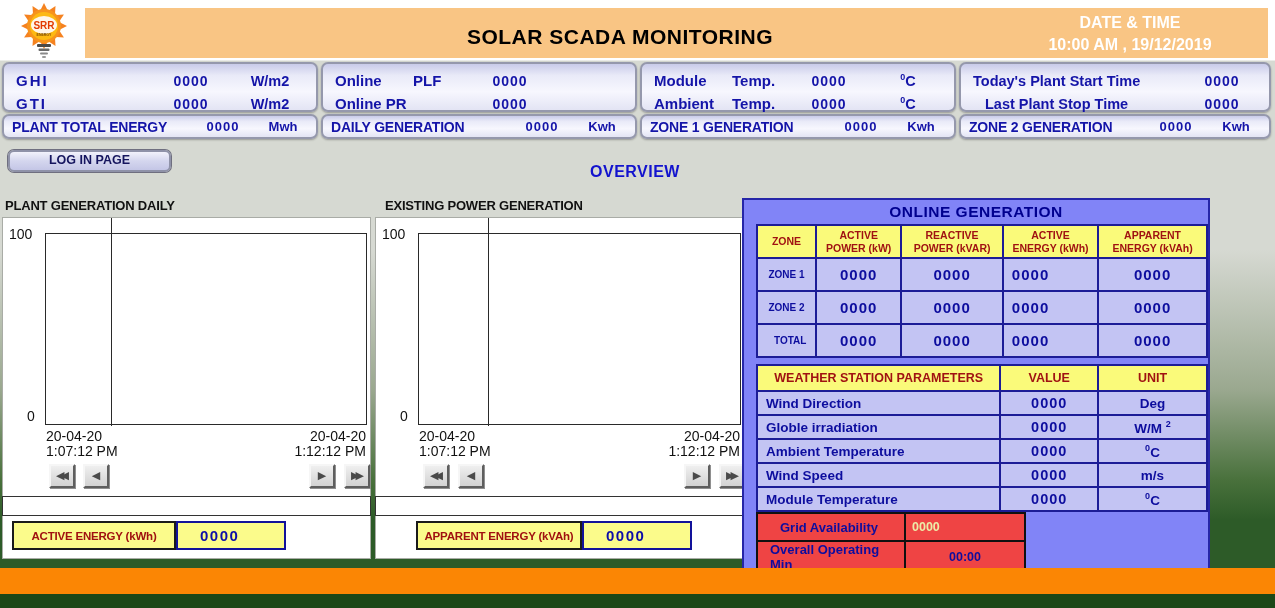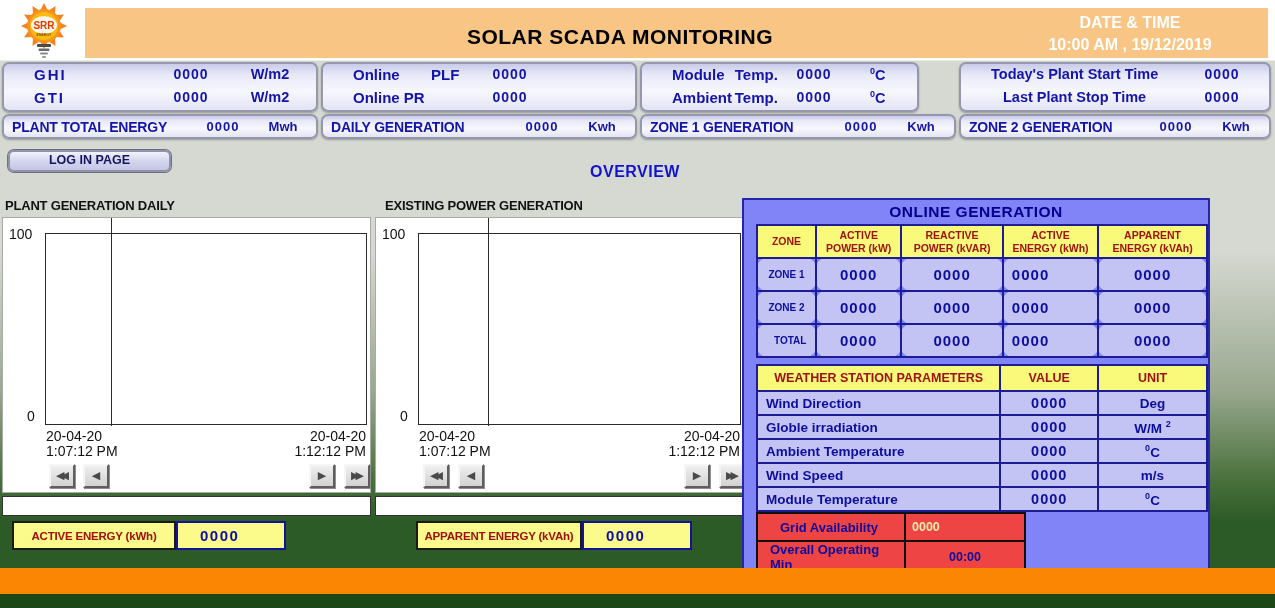--- a/index.html
+++ b/index.html
@@ -15,41 +15,41 @@
   .hdr-title { position:absolute; left:370px; top:25px; width:500px; text-align:center;
     font-size:21px; font-weight:bold; color:#000; letter-spacing:0.5px; }
   .hdr-dt { position:absolute; left:995px; top:12px; width:270px; text-align:center;
     color:#FFFFFF; font-weight:bold; font-size:16px; line-height:22px; }
   .logo { position:absolute; left:8px; top:2px; width:72px; height:58px; }
   
   .panel { position:absolute; border:2px solid #9598AC; border-radius:7px;
     background:linear-gradient(180deg,#C9CBE9 0%,#E9EAF8 25%,#F7F7FE 60%,#E3E4F4 100%);
     box-shadow:0 1px 2px rgba(0,0,0,0.3); color:#1414A8; font-weight:bold; }
   .p2 { top:62px; height:50px; padding-top:2px; }
-  .prow { display:flex; align-items:flex-start; height:23px; padding:0 12px; font-size:15px;margin-left:18px; }
+  .prow { display:flex; align-items:flex-end; height:23px; padding:0 12px; font-size:15px; }
   .prow .l1 { width:78px; }
   .prow .lflex { flex:1; }
   .prow .val { width:90px; text-align:center; font-size:14px; letter-spacing:1px; }
   .prow .unit { width:68px; text-align:center; font-size:14.5px; }
   .p3 { top:114px; height:25px; }
   .prow3 { display:flex; align-items:center; height:21px; padding:0 8px; font-size:14px; }
   .prow3 .lflex { flex:1; letter-spacing:-0.2px; }
   .prow3 .val { width:70px; text-align:center; font-size:13px; letter-spacing:1px; }
   .prow3 .unit { width:50px; text-align:center; font-size:13px; }
   sup.deg { font-size:9px; vertical-align:super; }
   
   .login-btn { position:absolute; left:8px; top:150px; width:163px; height:22px;
     border:2px solid #8F92A8; border-radius:6px; box-shadow:0 0 0 1px #6F6F7F;
     background:linear-gradient(180deg,#F2F2FB 0%,#D4D6EE 50%,#C4C6E6 100%);
     font-size:12.5px; font-weight:bold; color:#15155E; text-align:center; line-height:17px; cursor:pointer; }
   .overview { position:absolute; left:540px; top:163px; width:190px; text-align:center;
     color:#1213CE; font-size:16px; font-weight:bold; letter-spacing:0.5px; }
   
   .chart-title { position:absolute; top:198px; font-size:13px; font-weight:bold; color:#111; letter-spacing:-0.2px; }
-  .chart-box { position:absolute; top:217px; height:276px; background:#FFFFFF; border:1px solid #A9ACA6; }
+  .chart-box { position:absolute; top:217px; height:342px; background:#FFFFFF; border:1px solid #A9ACA6; }
   .plot { position:absolute; left:42px; top:15px; right:3px; height:192px; border:1px solid #2A2A2A; background:#FFF; }
   .cursor { position:absolute; top:0; width:1px; height:208px; background:#2A2A2A; }
   .ymax { position:absolute; left:6px; top:8px; font-size:14px; color:#111; }
   .ymin { position:absolute; left:24px; top:190px; font-size:14px; color:#111; }
   .xlab { position:absolute; top:211px; font-size:14px; line-height:15px; color:#111; }
   .xlab.r { text-align:right; }
   .nav-btn { position:absolute; top:246px; width:26px; height:24px;
     background:linear-gradient(180deg,#EFEFEF,#D2D2D2);
     border:2px solid; border-color:#F6F6F6 #5E5E5E #5E5E5E #F6F6F6;
     box-shadow:1px 1px 0 #8F8F8F; color:#4A4A4A; font-size:11px; text-align:center; line-height:19px; cursor:pointer; }
@@ -62,21 +62,21 @@
   .e-value { position:absolute; top:521px; height:29px; width:110px; background:#FBFB8B; border:2px solid #12129A;
     color:#0C0CA8; font-weight:bold; font-size:15px; display:flex; align-items:center; padding-left:22px; letter-spacing:1.5px; }
   
   .bluepanel { position:absolute; left:742px; top:155px; width:468px; height:402px;
     background:#8184F7; border:2px solid #2626A8;margin-top:43px; }
   .bp-title { margin-top:3px; text-align:center; color:#00008F; font-weight:bold; font-size:15.5px; letter-spacing:0.5px; }
   table { border-collapse:collapse; table-layout:fixed; }
   .gen-table { position:absolute; left:12px; top:24px; }
   .gen-table th, .gen-table td { border:2px solid #1C1C96; overflow:hidden; }
   .gen-table th { background:#FAFA7A; color:#A01212; font-size:10.5px; line-height:13px; height:33px; font-weight:bold; }
-  .gen-table td { background:#C3C4F3; height:33px;border-radius:10px; }
+  .gen-table td { background:#C3C4F3; height:33px; }
   .zone-lbl { color:#0D0D9E; font-weight:bold; font-size:10px; text-align:center; }
   .gen-val { color:#0D0D9E; font-weight:bold; font-size:15px; text-align:center; letter-spacing:1px; }
   .gen-val.left { text-align:left; padding-left:8px; }
   .wx-table { position:absolute; left:12px; top:164px; }
   .wx-table th, .wx-table td { border:2px solid #1C1C96; }
   .wx-table th { background:#FAFA7A; color:#A01212; font-weight:bold; height:26px; font-size:12.5px; }
   .wx-table td { background:#C3C4F3; height:24px; color:#0D0D9E; font-weight:bold; }
   .wx-param { font-size:13.5px; padding-left:8px; text-align:left; }
   .wx-val { font-size:14.5px; text-align:center; letter-spacing:1px; }
   .wx-unit { font-size:13.5px; text-align:center; }
@@ -148,21 +148,21 @@
       <span class="val">0000</span>
       <span class="unit"></span>
     </div>
     <div class="prow">
       <span class="lflex">Online PR</span>
       <span class="val">0000</span>
       <span class="unit"></span>
     </div>
   </div>
 
-  <div class="panel p2" style="left:640px;width:279px;">
+  <div class="panel p2" style="left:640px;width:316px;">
     <div class="prow">
       <span class="l1">Module</span>
       <span class="lflex">Temp.</span>
       <span class="val">0000</span>
       <span class="unit"><sup class="deg">0</sup><span>C</span></span>
     </div>
     <div class="prow">
       <span class="l1">Ambient</span>
       <span class="lflex">Temp.</span>
       <span class="val">0000</span>

